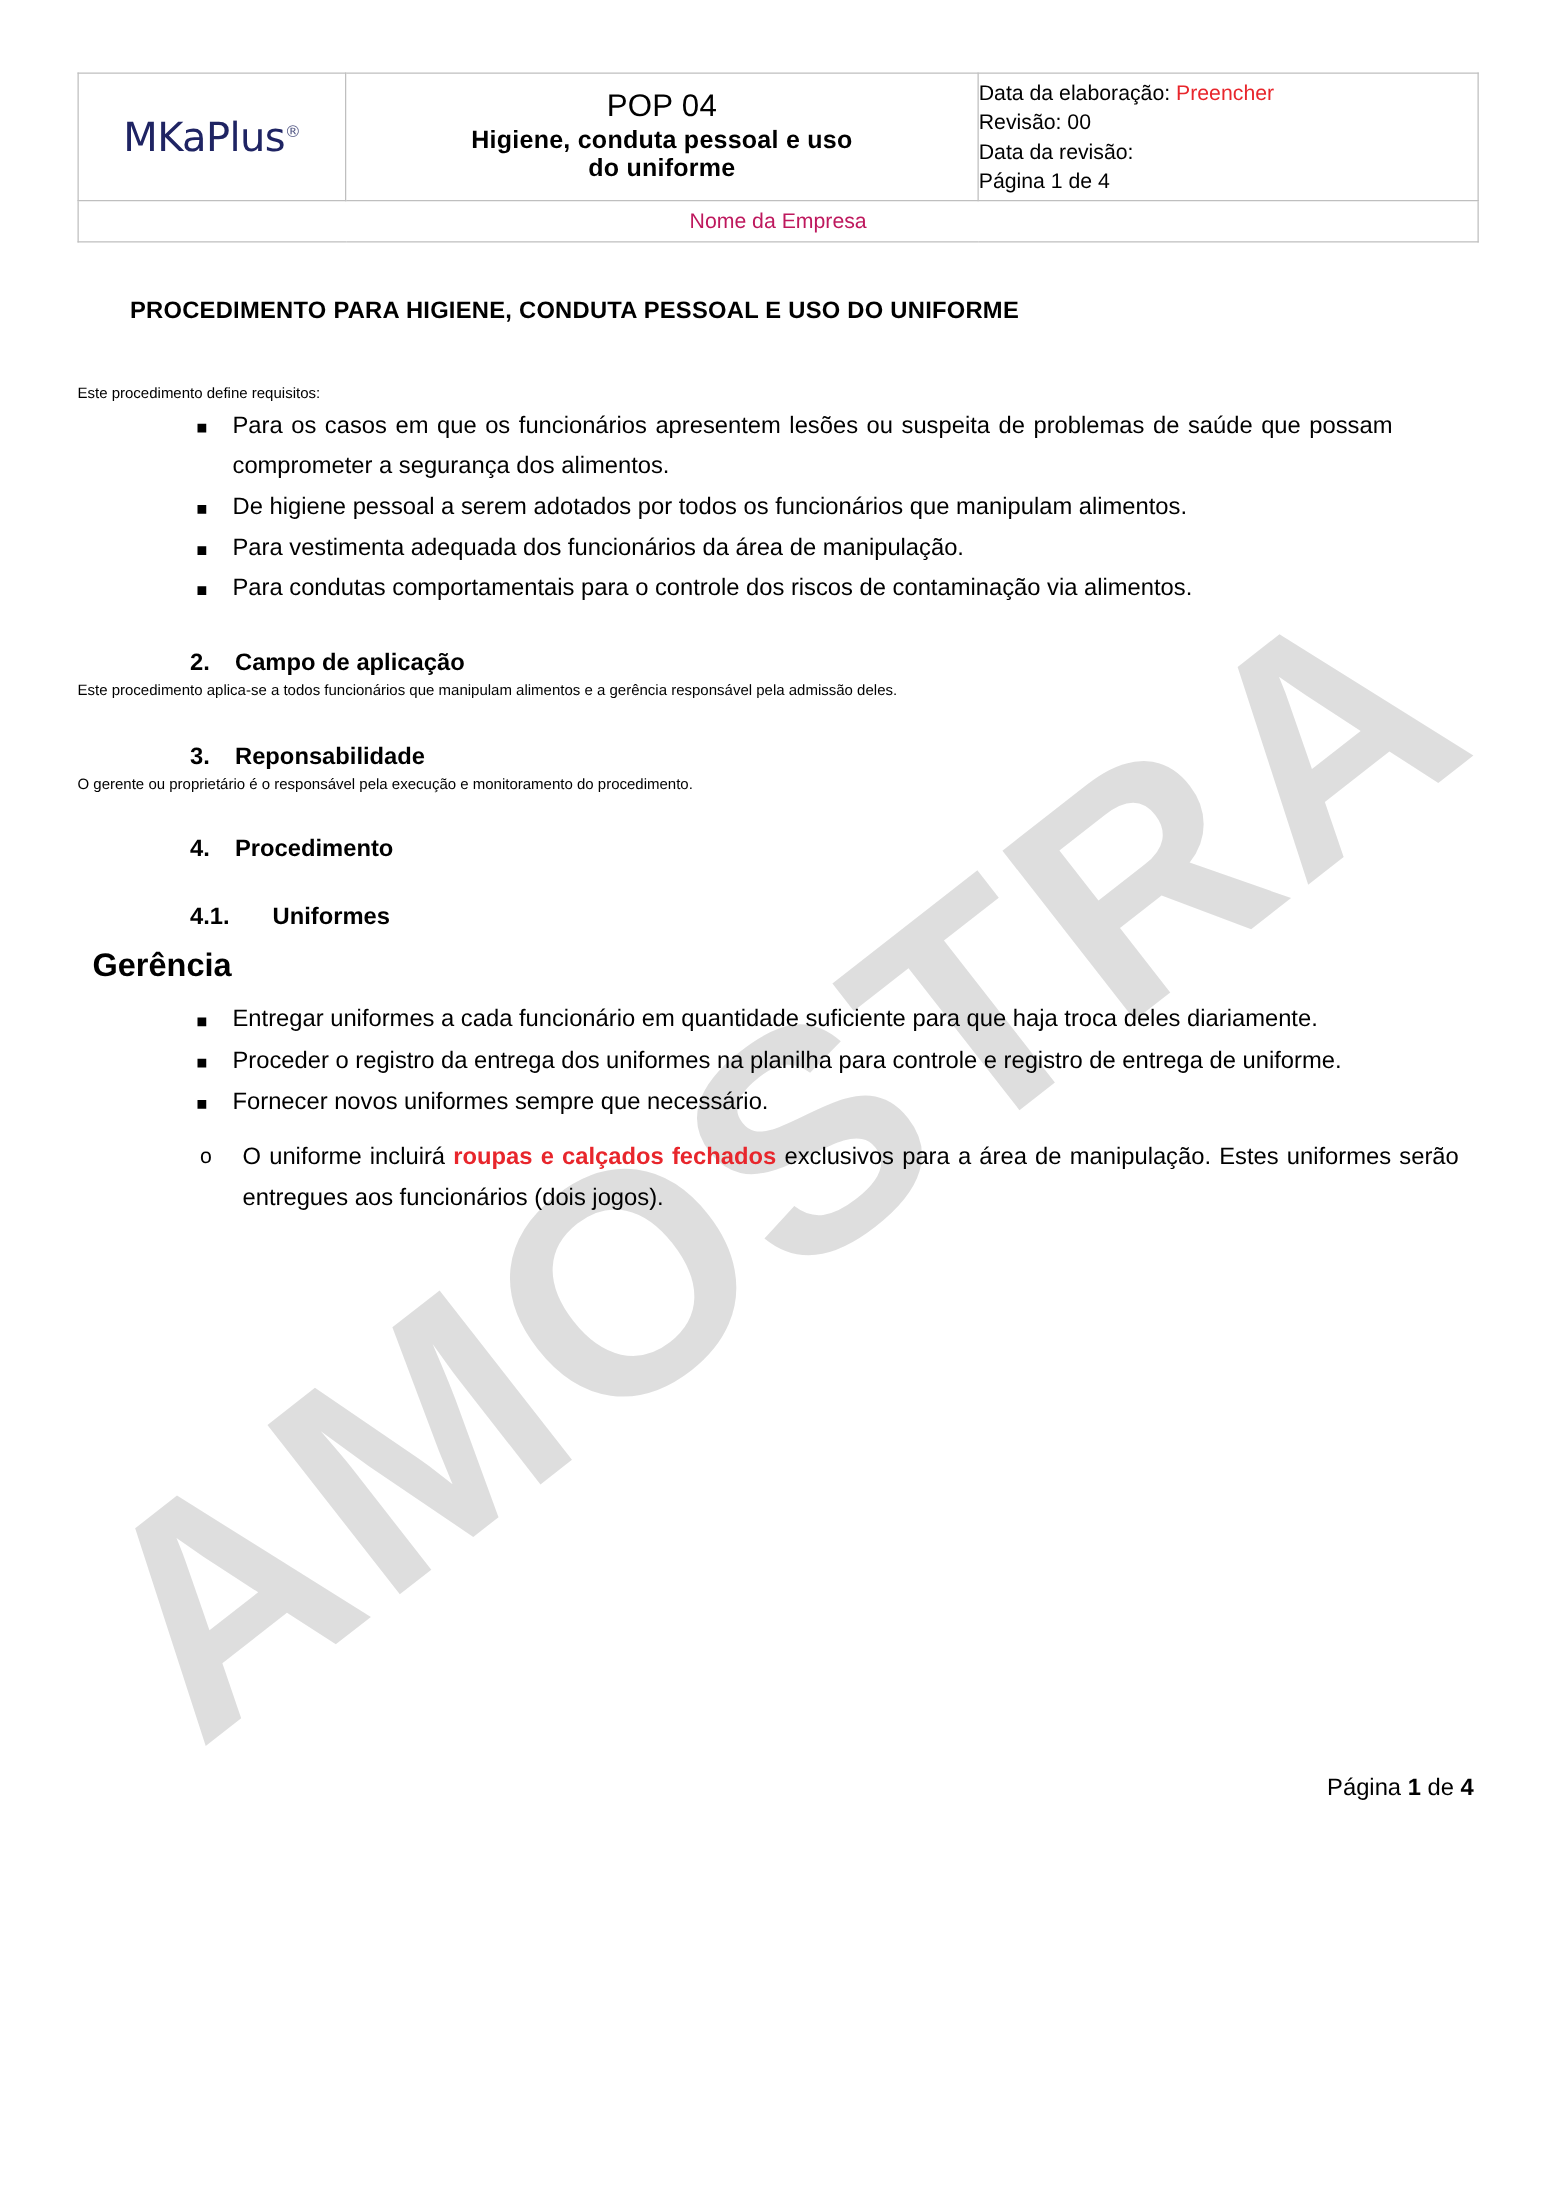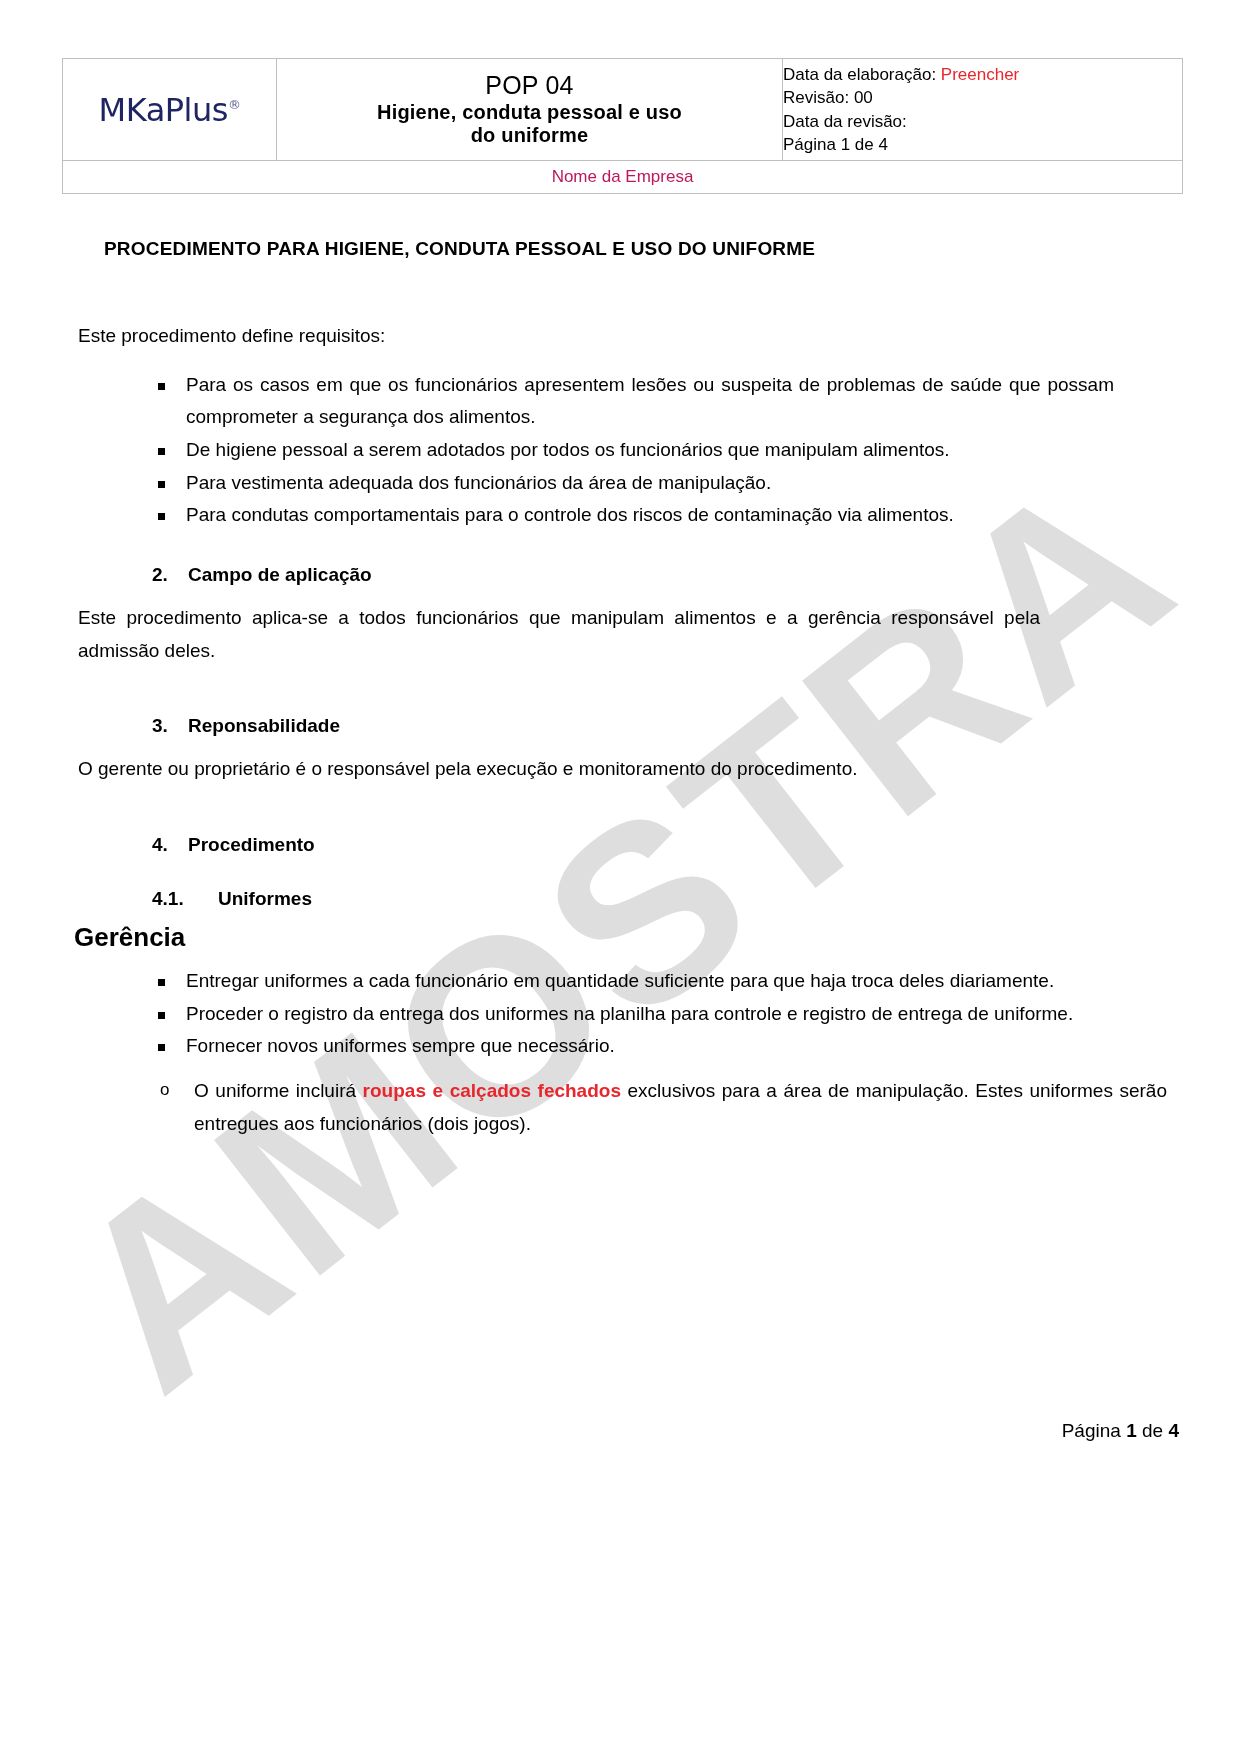--- a/index.html
+++ b/index.html
@@ -151,23 +151,23 @@
     display: inline-block;
     width: 66px;
   }
   .role-title {
     font-size: 26px;
     font-weight: 700;
     margin: 12px;
   }
 
   p.body {
-    font-size: 19px;
+    font-size: 12px;
     line-height: 1.72;
-    margin: 16px;
+    margin: 0;
     text-align: justify;
     width: 962px;
   }
   p.body.nojust { text-align: left; }
 
   ul.bullets {
     list-style: none;
     margin: 0;
     padding: 0 0 0 90px;
     width: 962px;

